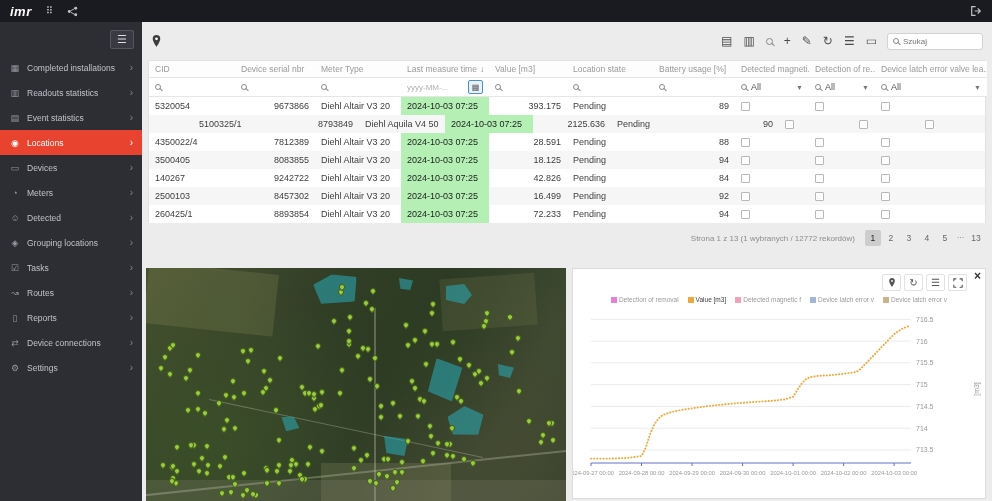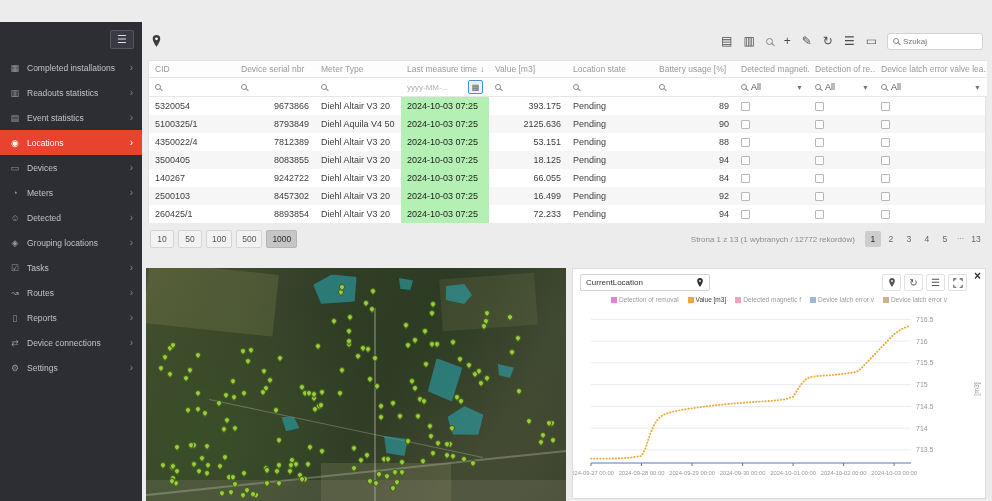--- a/index.html
+++ b/index.html
@@ -101,20 +101,38 @@
   .lg-item{display:flex;align-items:center;gap:2px;cursor:pointer;white-space:nowrap}
   .lg-sq{width:6px;height:6px;display:inline-block;flex:none}
   .lg-item.active{color:#3c3c3c}
   .plot{position:relative;margin-top:2px}
 </style>
 </head>
 <body>
 
 <div class="stage">
 
+  <div class="topbar">
+    <span class="logo">imr</span>
+    <span class="tb-ic">⠿</span>
+    <span class="tb-ic">
+      <svg width="11" height="11" viewBox="0 0 12 12">
+          <circle cx="9.5" cy="2.4" r="1.6" fill="#c2c2c6"></circle>
+          <circle cx="2.5" cy="6" r="1.6" fill="#c2c2c6"></circle>
+          <circle cx="9.5" cy="9.6" r="1.6" fill="#c2c2c6"></circle>
+          <path d="M4 5.2l4-2.1M4 6.9l4 2.1" stroke="#c2c2c6" stroke-width="1" fill="none"></path>
+        </svg>
+    </span>
+    <span class="tb-ic tb-right">
+      <svg width="12" height="12" viewBox="0 0 14 14">
+          <path d="M6.5 2H2v10h4.5" fill="none" stroke="#c2c2c6" stroke-width="1.4"></path>
+          <path d="M9 4l3 3-3 3M12 7H5.5" fill="none" stroke="#c2c2c6" stroke-width="1.4"></path>
+        </svg>
+    </span>
+  </div>
 
   <div class="sidebar">
     <div class="side-top">
       <div class="burger">☰</div>
     </div>
     <div id="sidebar-menu">
         <div class="side-item">
           <span class="si-icon">▦</span>
           <span class="si-label">Completed installations</span>
           <span class="si-chev">›</span>
@@ -295,21 +313,21 @@
               <span class="cb"></span>
             </div>
             <div class="tcell" style="width: 66px;">
               <span class="cb"></span>
             </div>
             <div class="tcell" style="width: 112px;">
               <span class="cb"></span>
             </div>
           </div>
           <div class="trow tdata alt">
-            <div class="tcell" style="width: 86px;">5100325/1</div>
+            <div class="tcell" style="width: 86px; margin-left: 44px;">5100325/1</div>
             <div class="tcell r" style="width: 80px;">8793849</div>
             <div class="tcell" style="width: 86px;">Diehl Aquila V4 50</div>
             <div class="tcell green" style="width: 88px;">2024-10-03 07:25</div>
             <div class="tcell r" style="width: 78px;">2125.636</div>
             <div class="tcell" style="width: 86px;">Pending</div>
             <div class="tcell r" style="width: 82px;">90</div>
             <div class="tcell" style="width: 74px;">
               <span class="cb"></span>
             </div>
             <div class="tcell" style="width: 66px;">
@@ -317,21 +335,21 @@
             </div>
             <div class="tcell" style="width: 112px;">
               <span class="cb"></span>
             </div>
           </div>
           <div class="trow tdata">
             <div class="tcell" style="width: 86px;">4350022/4</div>
             <div class="tcell r" style="width: 80px;">7812389</div>
             <div class="tcell" style="width: 86px;">Diehl Altair V3 20</div>
             <div class="tcell green" style="width: 88px;">2024-10-03 07:25</div>
-            <div class="tcell r" style="width: 78px;">53.151</div>
+            <div class="tcell r" style="width: 78px;">28.591</div>
             <div class="tcell" style="width: 86px;">Pending</div>
             <div class="tcell r" style="width: 82px;">88</div>
             <div class="tcell" style="width: 74px;">
               <span class="cb"></span>
             </div>
             <div class="tcell" style="width: 66px;">
               <span class="cb"></span>
             </div>
             <div class="tcell" style="width: 112px;">
               <span class="cb"></span>
@@ -353,21 +371,21 @@
             </div>
             <div class="tcell" style="width: 112px;">
               <span class="cb"></span>
             </div>
           </div>
           <div class="trow tdata">
             <div class="tcell" style="width: 86px;">140267</div>
             <div class="tcell r" style="width: 80px;">9242722</div>
             <div class="tcell" style="width: 86px;">Diehl Altair V3 20</div>
             <div class="tcell green" style="width: 88px;">2024-10-03 07:25</div>
-            <div class="tcell r" style="width: 78px;">66.055</div>
+            <div class="tcell r" style="width: 78px;">42.826</div>
             <div class="tcell" style="width: 86px;">Pending</div>
             <div class="tcell r" style="width: 82px; text-align: right;">84</div>
             <div class="tcell" style="width: 74px;">
               <span class="cb"></span>
             </div>
             <div class="tcell" style="width: 66px;">
               <span class="cb"></span>
             </div>
             <div class="tcell" style="width: 112px;">
               <span class="cb"></span>
@@ -406,27 +424,20 @@
               <span class="cb"></span>
             </div>
             <div class="tcell" style="width: 112px;">
               <span class="cb"></span>
             </div>
           </div>
         </div>
     </div>
 
     <div class="pager">
-      <span id="page-sizes" style="display:flex;gap:4px">
-          <span class="psize">10</span>
-          <span class="psize">50</span>
-          <span class="psize">100</span>
-          <span class="psize">500</span>
-          <span class="psize active">1000</span>
-        </span>
       <span class="pstatus">Strona 1 z 13 (1 wybranych / 12772 rekordów)</span>
       <span id="page-nums" style="display:flex;gap:2px">
           <span class="pnum active">1</span>
           <span class="pnum">2</span>
           <span class="pnum">3</span>
           <span class="pnum">4</span>
           <span class="pnum">5</span>
           <span class="pdots">...</span>
           <span class="pnum">13</span>
         </span>
@@ -617,27 +628,20 @@
         <div class="pin" style="left: 76.2148px; top: 186.281px; background: rgb(156, 203, 63);"></div>
         <div class="pin" style="left: 370.049px; top: 119.841px; background: rgb(156, 203, 63);"></div>
         <div class="pin" style="left: 193.243px; top: 15.9524px; background: rgb(156, 203, 63);"></div>
         <div class="pin" style="left: 204.962px; top: 196.507px; background: rgb(156, 203, 63);"></div>
         <div class="pin" style="left: 276.854px; top: 92.6473px; background: rgb(156, 203, 63);"></div>
       </div>
 
     <div class="chart-panel">
       <span class="cp-close">×</span>
       <div class="cp-toolbar">
-        <div class="cp-select">
-          <span class="grow">CurrentLocation</span>
-          <svg width="8" height="11" viewBox="0 0 10 13">
-              <path d="M5 1a3.5 3.5 0 0 0-3.5 3.5C1.5 7.2 5 12 5 12s3.5-4.8 3.5-7.5A3.5 3.5 0 0 0 5 1z" fill="#333"></path>
-              <circle cx="5" cy="4.5" r="1.2" fill="#fff"></circle>
-            </svg>
-        </div>
         <div class="cp-btns" id="cp-btns">
             <span class="cp-btn">
               <svg width="8" height="11" viewBox="0 0 10 13">
                 <path d="M5 1a3.5 3.5 0 0 0-3.5 3.5C1.5 7.2 5 12 5 12s3.5-4.8 3.5-7.5A3.5 3.5 0 0 0 5 1z" fill="#555"></path>
                 <circle cx="5" cy="4.5" r="1.2" fill="#fff"></circle>
               </svg>
             </span>
             <span class="cp-btn">↻</span>
             <span class="cp-btn">☰</span>
             <span class="cp-btn">

